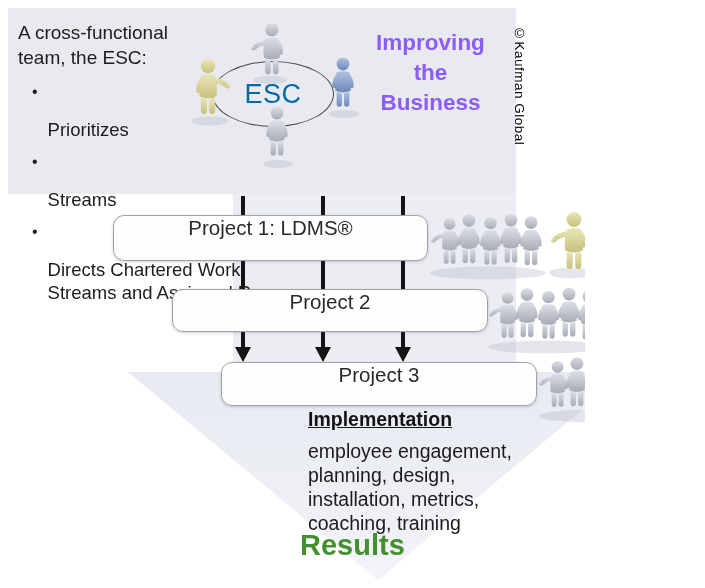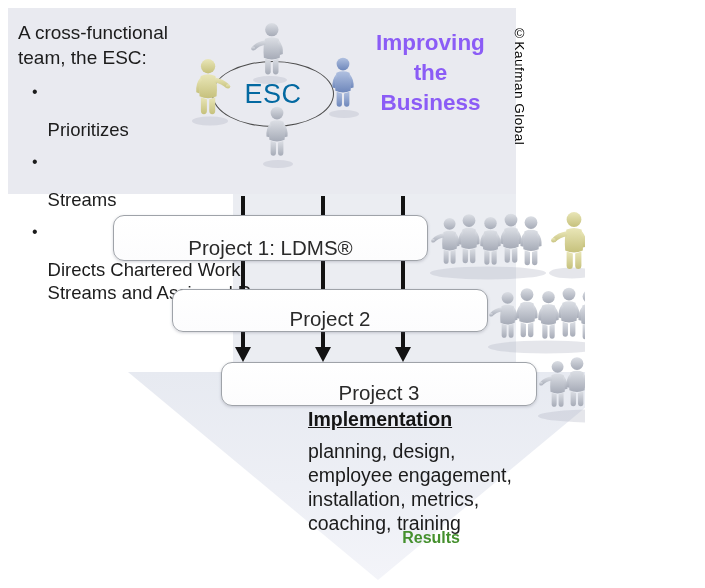--- a/index.html
+++ b/index.html
@@ -79,21 +79,21 @@
   }
   .al-1 { left: 241.3px; } .al-2 { left: 321.3px; } .al-3 { left: 401.3px; }
   .ah-1 { left: 234.5px; } .ah-2 { left: 314.5px; } .ah-3 { left: 394.5px; }
 
   
   .project-box {
     position: absolute;
     background: linear-gradient(180deg, #ffffff 0%, #fcfcfd 100%);
     border: 1.4px solid #9fa3a9; border-radius: 11px;
     box-shadow: 0 1px 3px rgba(90,95,110,0.28);
-    display: flex; align-items: flex-end; justify-content: center;
+    display: flex; align-items: flex-start; justify-content: center;
     font-size: 20.5px; color: #2a2a2a;
   }
   .p1 { left: 113px; top: 215px; width: 315px; height: 46px; }
   .p2 { left: 172px; top: 289px; width: 316px; height: 43px; }
   .p3 { left: 221px; top: 362px; width: 316px; height: 44px; }
 
   
   .fig { position: absolute; }
   .f-gray   use, use.f-gray   { fill: url(#gGray); }
   .f-yellow use, use.f-yellow { fill: url(#gYellow); }
@@ -104,21 +104,21 @@
   .implementation {
     position: absolute; left: 308px; top: 407px;
     font-size: 19.5px; line-height: 24px; color: #1b1b1b;
   }
   .impl-title {
     font-weight: bold; text-decoration: underline;
     color: #141414; margin-bottom: 8px;
   }
   .results {
     position: absolute; left: 300px; top: 529px; width: 160px;
-    text-align: right; font-size: 16px; font-weight: bold;
+    text-align: left; font-size: 29px; font-weight: bold;
     color: #45902e;
   }
 </style>
 </head>
 <body>
 
 <svg width="0" height="0" style="position:absolute" aria-hidden="true">
   <defs>
     <linearGradient id="gGray" x1="0" y1="0" x2="0" y2="1">
       <stop offset="0" stop-color="#dcdfe5"></stop>
@@ -243,21 +243,21 @@
   </svg>
   <svg class="fig" style="left:488px; top:277px;" width="170" height="78" viewBox="0 0 170 78">
     <use href="#team-group" width="170" height="78"></use>
   </svg>
   <svg class="fig" style="left:538px; top:346px;" width="170" height="78" viewBox="0 0 170 78">
     <use href="#team-group" width="170" height="78"></use>
   </svg>
 
   <div class="implementation">
     <div class="impl-title">Implementation</div>
+    <div>employee engagement,</div>
     <div>planning, design,</div>
-    <div>employee engagement,</div>
     <div>installation, metrics,</div>
     <div>coaching, training</div>
   </div>
 
   <div class="results">Results</div>
 
 </div>
 
 </body></html>

